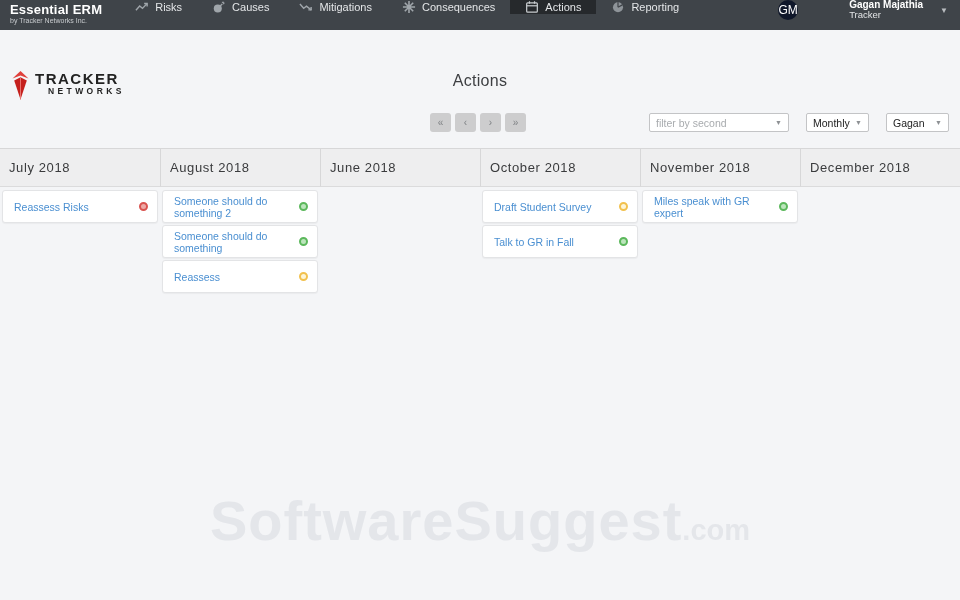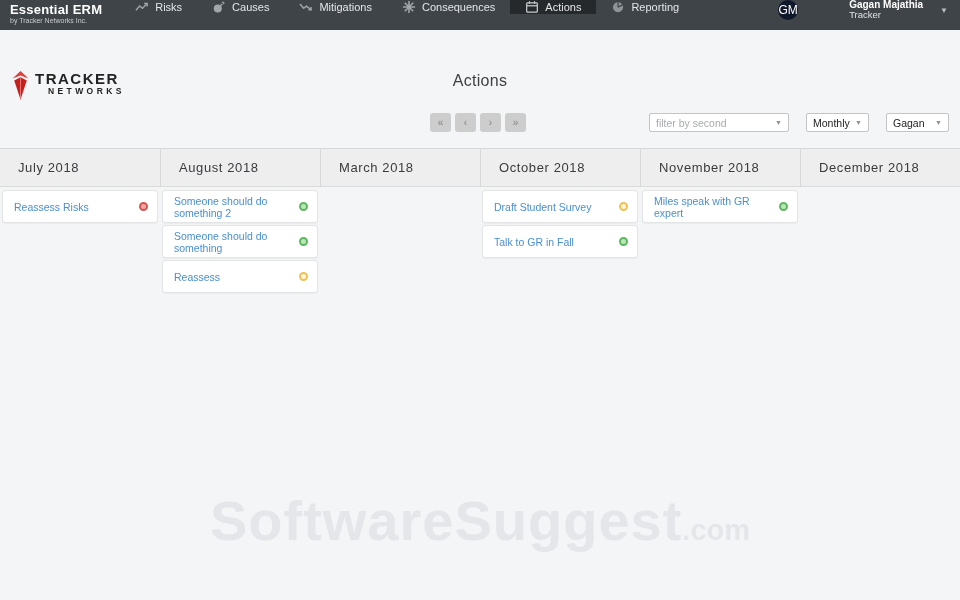--- a/index.html
+++ b/index.html
@@ -39,21 +39,21 @@
 
   .filters { position:absolute; top:83px; right:11px; display:flex; gap:17px; }
   .select { background:#fff; border:1px solid #c3c4c6; border-radius:2px; height:19px; display:flex; align-items:center; justify-content:space-between; padding:0 6px; font-size:10.5px; cursor:pointer; }
   .select-owner { width:140px; color:#a8abae; }
   .select-small { width:63px; color:#222; }
   .select-caret { font-size:7px; color:#8e9194; margin-left:4px; }
 
   
   .board { position:absolute; top:118px; left:0; right:0; display:flex; }
   .column { width:160px; flex:0 0 160px; }
-  .col-header { height:39px; background:#eeeeef; border-top:1px solid #d7d7d8; border-bottom:1px solid #dbdbdc; display:flex; align-items:center; padding-left:18px; font-size:13px; color:#3a3b3d; letter-spacing:.6px; }
+  .col-header { height:39px; background:#eeeeef; border-top:1px solid #d7d7d8; border-bottom:1px solid #dbdbdc; display:flex; align-items:center; padding-left:9px; font-size:13px; color:#3a3b3d; letter-spacing:.6px; }
   .column + .column .col-header { border-left:1px solid #d7d7d8; }
   .cards { padding:3px 2px 14px 2px; }
   .card { height:33px; background:#ffffff; border:1px solid #e3e4e6; border-radius:3px; margin-bottom:2px;
           display:flex; align-items:center; justify-content:space-between; padding:3px 9px 3px 11px;
           box-shadow:0 1px 1px rgba(0,0,0,.04); cursor:pointer; }
   .card-title { color:#4a8fd1; font-size:10.5px; line-height:12px; max-width:114px; }
   .status-dot { width:9px; height:9px; border-radius:50%; border:2px solid; flex:0 0 auto; margin-left:6px; }
   .status-red    { border-color:#d9534f; background:#eda9a6; }
   .status-green  { border-color:#5cb85c; background:#bce5bc; }
   .status-yellow { border-color:#f2c14e; background:#fdf5d7; }
@@ -198,21 +198,21 @@
             <span class="card-title">Someone should do something</span>
             <span class="status-dot status-green"></span>
           </div>
           <div class="card">
             <span class="card-title">Reassess</span>
             <span class="status-dot status-yellow"></span>
           </div>
         </div>
       </div>
       <div class="column">
-        <div class="col-header">March 2018</div>
+        <div class="col-header">June 2018</div>
       </div>
       <div class="column">
         <div class="col-header">October 2018</div>
         <div class="cards">
           <div class="card">
             <span class="card-title">Draft Student Survey</span>
             <span class="status-dot status-yellow"></span>
           </div>
           <div class="card">
             <span class="card-title">Talk to GR in Fall</span>

